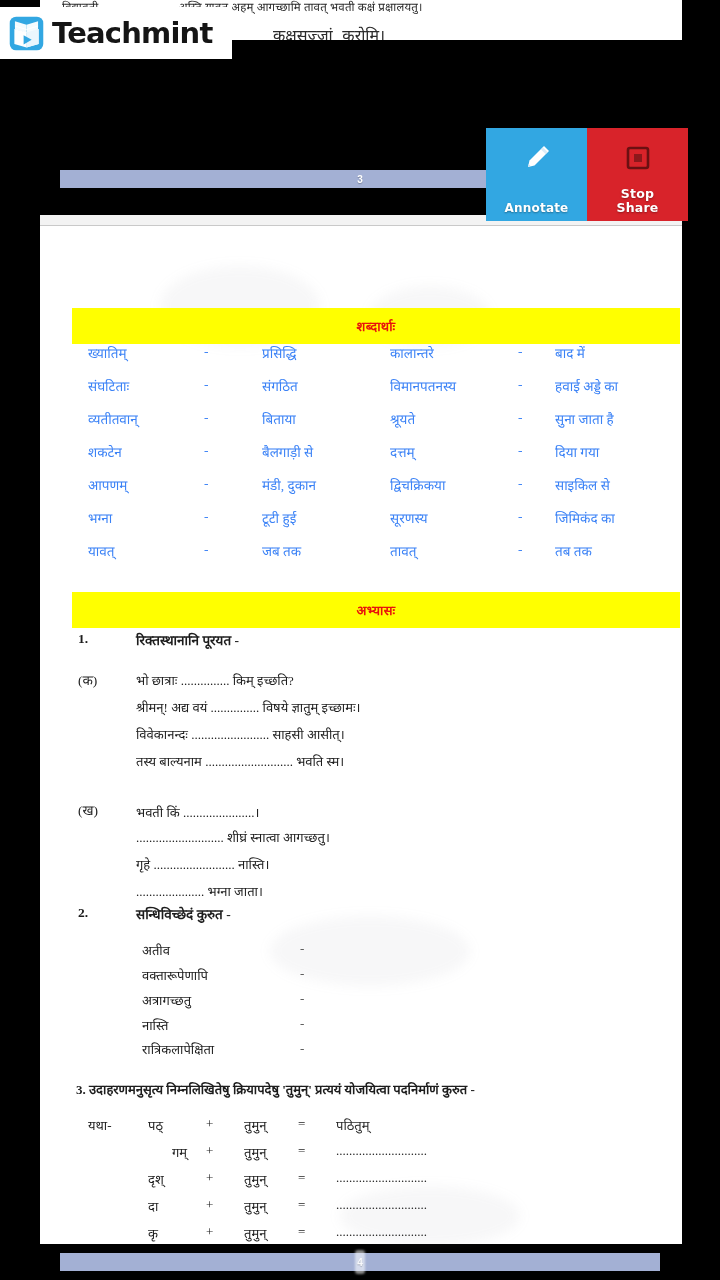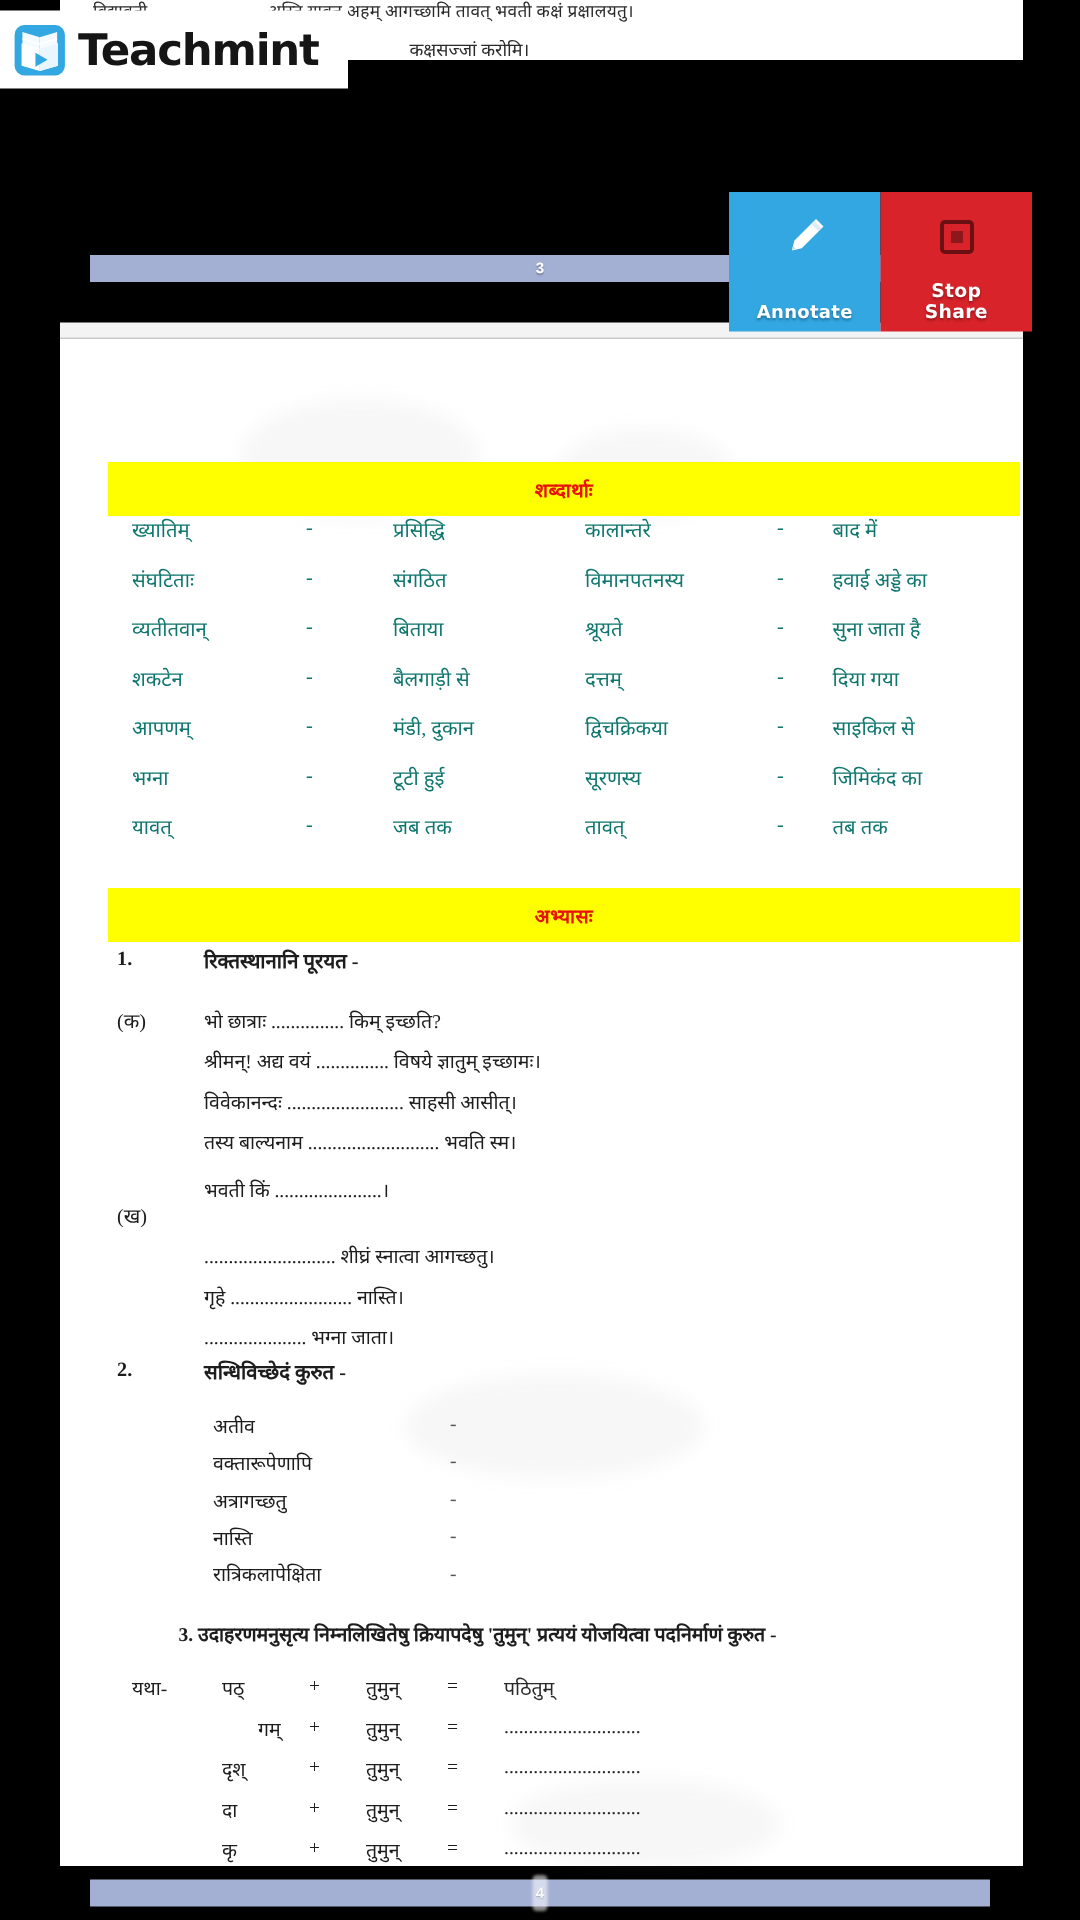--- a/index.html
+++ b/index.html
@@ -29,21 +29,21 @@
   #top-page{ top:0; height:40px; overflow:hidden;}
   #top-line{
     position:absolute; left:22px; top:-1px;
     font-size:11.5px; letter-spacing:.2px;
     color:#2a2a2a;
   }
   #top-line .gap{display:inline-block;width:42px;}
   #top-line .gap2{display:inline-block;width:22px;}
   #top-line2{
     position:absolute; left:233px; top:24px;
-    font-size:12px; color:#2a2a2a;
+    font-size:16px; color:#2a2a2a;font-family:Liberation Mono, monospace;
   }
 
   
   #brand{
     position:absolute; left:0; top:7px;
     height:52px; width:232px;
     background:#ffffff;
     display:flex; align-items:center;
     padding-left:8px;
     box-sizing:border-box;
@@ -74,39 +74,39 @@
   }
   .banner-text{
     font-family:"Liberation Serif", serif;
     color:#e8120c; font-weight:bold; font-size:13px;
     letter-spacing:.3px;
   }
 
   
   .vocab{position:absolute;left:0;top:0;width:642px;}
   .vrow{position:absolute;height:33px;width:100%;}
-  .vcell{position:absolute;font-family:"Liberation Serif",serif;font-size:13.5px;color:#0f766e;white-space:nowrap;}
+  .vcell{position:absolute;font-family:"Liberation Serif",serif;font-size:13.5px;color:#3b82f6;white-space:nowrap;}
   .c1{left:48px;}
   .c2{left:164px;}
   .c3{left:222px;}
   .c4{left:350px;}
   .c5{left:478px;}
   .c6{left:515px;}
 
   
   .ex{position:absolute;left:0;width:642px;font-family:"Liberation Serif",serif;color:#1d1d1d;}
   .q-num{position:absolute;left:38px;font-size:13.5px;font-weight:bold;}
   .q-title{position:absolute;left:96px;font-size:13.5px;font-weight:bold;white-space:nowrap;}
   .sub-mark{position:absolute;left:38px;font-size:13.5px;}
   .sub-line{position:absolute;left:96px;font-size:13px;white-space:nowrap;}
 
   .sandhi-word{position:absolute;left:102px;font-size:13px;white-space:nowrap;}
   .sandhi-dash{position:absolute;left:260px;font-size:13px;color:#555;}
 
-  .q3-title{position:absolute;left:36px;font-size:13px;font-weight:bold;white-space:nowrap;margin-left:43px;}
+  .q3-title{position:absolute;left:36px;font-size:13px;font-weight:bold;white-space:nowrap;}
   .t-yatha{position:absolute;left:48px;font-size:13px;}
   .t-root{position:absolute;left:108px;font-size:13px;}
   .t-plus{position:absolute;left:166px;font-size:13px;}
   .t-suffix{position:absolute;left:204px;font-size:13px;}
   .t-eq{position:absolute;left:258px;font-size:13px;}
   .t-res{position:absolute;left:296px;font-size:13px;color:#2a2a2a;}
 
   
   .smudge{position:absolute;background:rgba(140,140,150,.07);border-radius:50%;filter:blur(6px);pointer-events:none;}
 
@@ -291,21 +291,21 @@
     <div class="ex" style="top:405px;height:360px;">
       <div class="q-num" style="top:0;">1.</div>
       <div class="q-title" style="top:0;">रिक्तस्थानानि पूरयत -</div>
       <div id="q1-parts">
           <div class="sub-mark" style="top: 40px;">(क)</div>
           <div class="sub-line" style="top: 40px;">भो छात्राः ............... किम् इच्छति?</div>
           <div class="sub-line" style="top: 67px;">श्रीमन्! अद्य वयं ............... विषये ज्ञातुम् इच्छामः।</div>
           <div class="sub-line" style="top: 94px;">विवेकानन्दः ........................ साहसी आसीत्।</div>
           <div class="sub-line" style="top: 121px;">तस्य बाल्यनाम ........................... भवति स्म।</div>
           <div class="sub-mark" style="top: 170px;">(ख)</div>
-          <div class="sub-line" style="top: 153px;">भवती किं ......................।</div>
+          <div class="sub-line" style="top: 172px;">भवती किं ......................।</div>
           <div class="sub-line" style="top: 197px;">........................... शीघ्रं स्नात्वा आगच्छतु।</div>
           <div class="sub-line" style="top: 224px;">गृहे ......................... नास्ति।</div>
           <div class="sub-line" style="top: 251px;">..................... भग्ना जाता।</div>
         </div>
     </div>
 
     <div class="ex" style="top:679px;height:150px;">
       <div class="q-num" style="top:0;">2.</div>
       <div class="q-title" style="top:0;">सन्धिविच्छेदं कुरुत -</div>
       <div id="q2-items">

